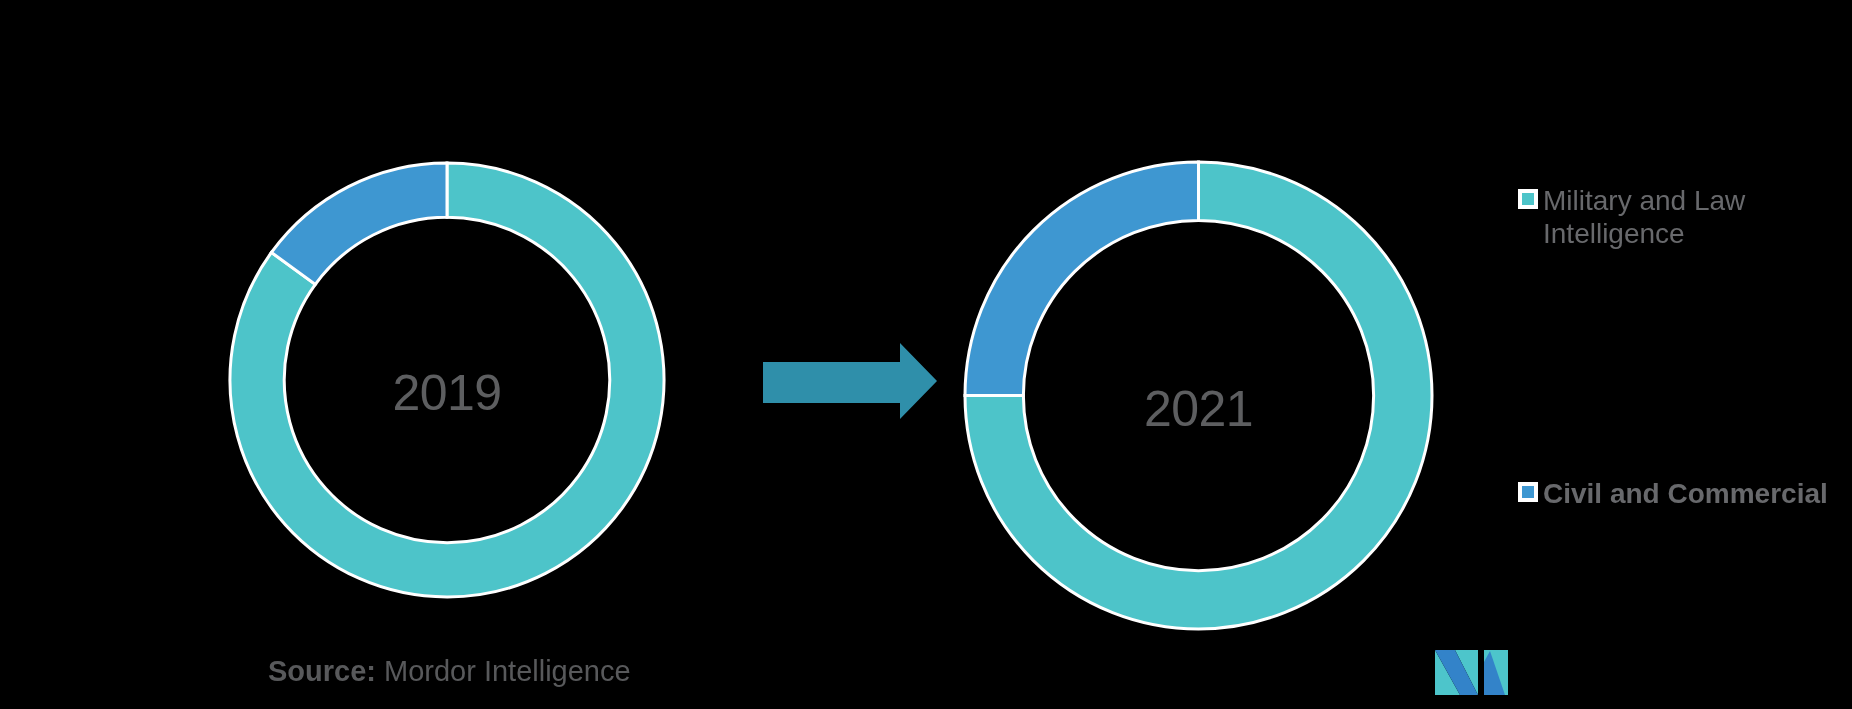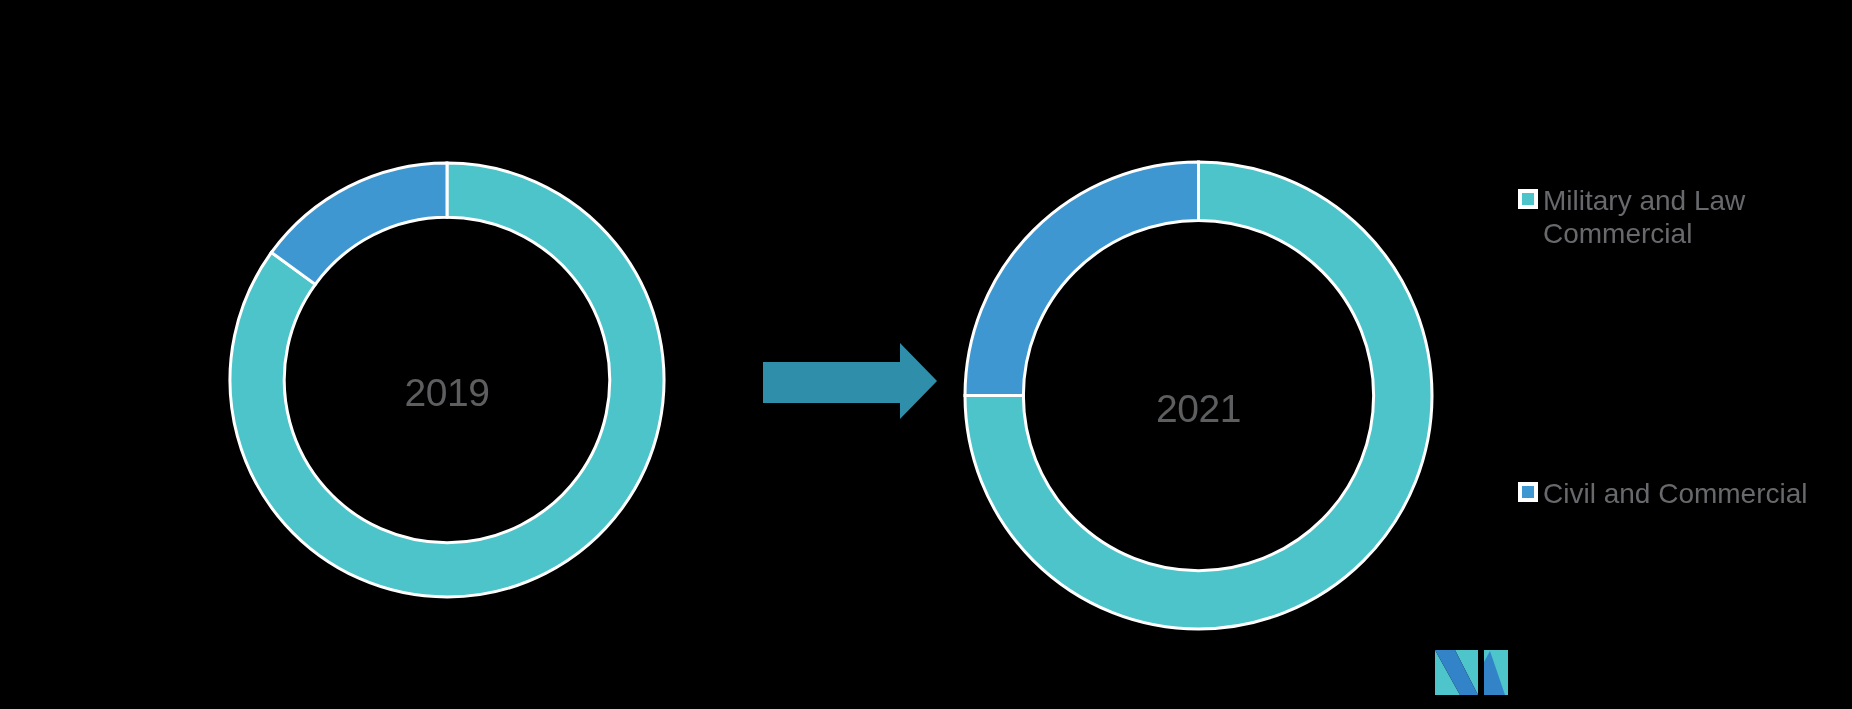--- a/index.html
+++ b/index.html
@@ -12,34 +12,34 @@
     font-family: "Liberation Sans", "DejaVu Sans", sans-serif;
   }
   .donut-wrap { position: absolute; }
   .donut-wrap svg { display: block; }
   .center-label {
     position: absolute;
     left: 0; right: 0;
     top: 50%;
     transform: translateY(calc(-50% + 13px));
     text-align: center;
-    font-size: 39px;
+    font-size: 50px;
     letter-spacing: -0.5px;
     color: var(--text-center, #5d5e60);
   }
   #donut-2019 { left: 227px; top: 160px; width: 440px; height: 440px; }
   #donut-2024 { left: 962px; top: 159px; width: 473px; height: 473px; }
 
   #arrow { position: absolute; left: 758px; top: 336px; }
   #arrow polygon { fill: var(--arrow-color, #2f8faa); }
 
   .legend { position: absolute; left: 1518px; top: 0; width: 330px; }
   .legend-item { position: absolute; left: 0; display: flex; align-items: flex-start; }
   #legend-item-military { top: 184px; }
-  #legend-item-civil { top: 477px; }
+  #legend-item-civil { top: 477px; font-weight: bold; }
   .swatch {
     flex: 0 0 auto;
     width: 12px; height: 12px;
     border: 4px solid #ffffff;
     margin-top: 5px;
     margin-right: 5px;
   }
   .legend-label {
     font-size: 28px;
     line-height: 33px;
@@ -81,28 +81,31 @@
     <svg width="473" height="473" viewBox="0 0 473 473">
         <path d="M236.50,3.00A233.5,233.5 0 1 1 3.00,236.50L61.38,236.50A175.125,175.125 0 1 0 236.50,61.38Z" fill="#4dc4c9" stroke="#ffffff" stroke-width="3"></path>
         <path d="M3.00,236.50A233.5,233.5 0 0 1 236.50,3.00L236.50,61.38A175.125,175.125 0 0 0 61.38,236.50Z" fill="#3e97d1" stroke="#ffffff" stroke-width="3"></path>
       </svg>
     <div class="center-label">2021</div>
   </div>
 
   <div class="legend">
     <div class="legend-item" id="legend-item-military">
       <span class="swatch" style="background-color: rgb(77, 196, 201);"></span>
-      <span class="legend-label">Military and Law Commercial</span>
+      <span class="legend-label">Military and Law Intelligence</span>
     </div>
     <div class="legend-item" id="legend-item-civil">
       <span class="swatch" style="background-color: rgb(62, 151, 209);"></span>
       <span class="legend-label">Civil and Commercial</span>
     </div>
   </div>
 
+  <div class="source-line">
+    <span class="prefix">Source:</span><span>Mordor Intelligence</span>
+  </div>
 
   <svg id="logo" width="73" height="45" viewBox="0 0 73 45">
     <polygon class="logo-teal" points="20,0 43,0 43,45"></polygon>
     <polygon class="logo-teal" points="0,0 0,45 25,45"></polygon>
     <polygon class="logo-blue" points="0,0 20,0 43,45 25,45"></polygon>
     <polygon class="logo-teal" points="49,0 73,0 73,45 49,45"></polygon>
     <polygon class="logo-blue" points="55,1 70,45 49,45 49,12"></polygon>
   </svg>
 
 </div>

